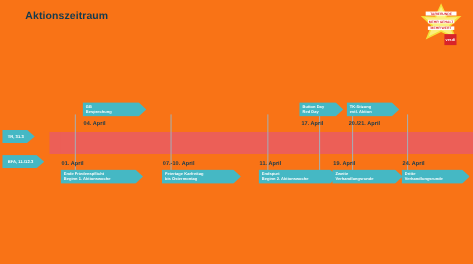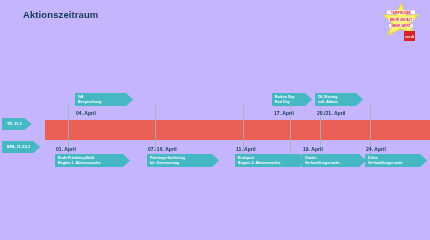--- a/index.html
+++ b/index.html
@@ -2,21 +2,21 @@
 <html><head>
 <meta charset="utf-8">
 <style>
   * { margin:0; padding:0; box-sizing:border-box; }
   html,body { width:430px; height:240px; overflow:hidden; }
   body {
     font-family:"Liberation Sans", sans-serif;
     background:#ffffff;
     position:relative;
   }
-  #slide { position:absolute; inset:0; background:#c4b5fd;padding-left:28px; }
+  #slide { position:absolute; inset:0; background:#f97316;padding-left:28px; }
 
   
   .title {
     position:absolute; left:23px; top:9px;
     font-size:9.5px; font-weight:bold; color:#123a4f;
     letter-spacing:0.1px; white-space:nowrap;
   }
 
   
   .logo { position:absolute; left:376px; top:2px; width:50px; height:44px; }

